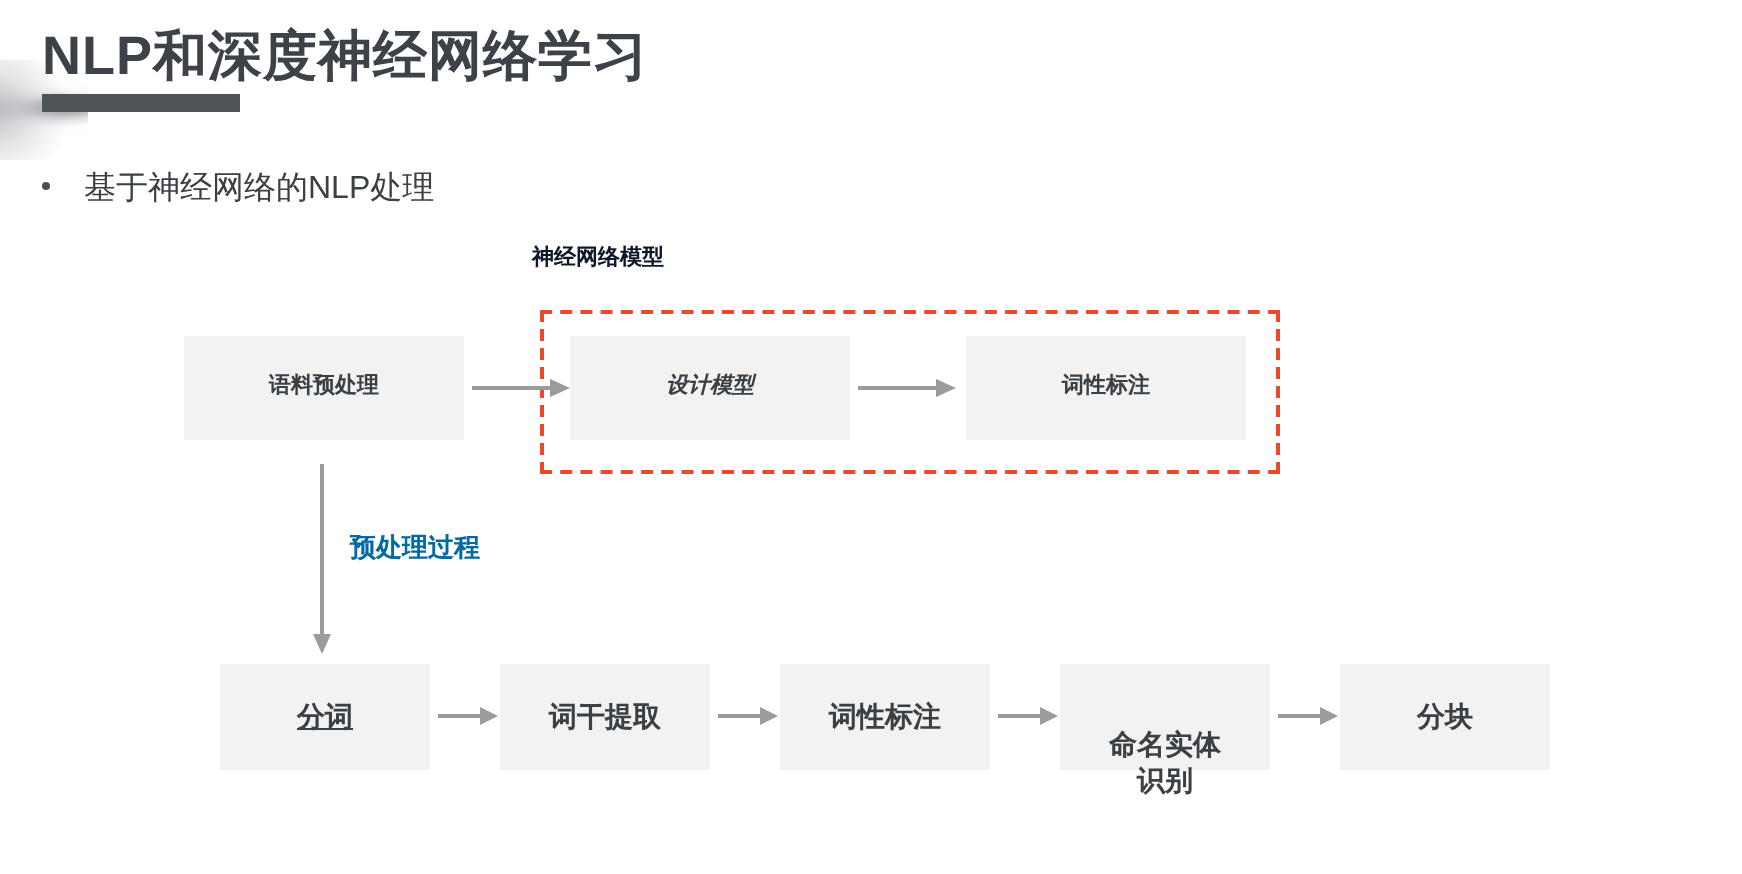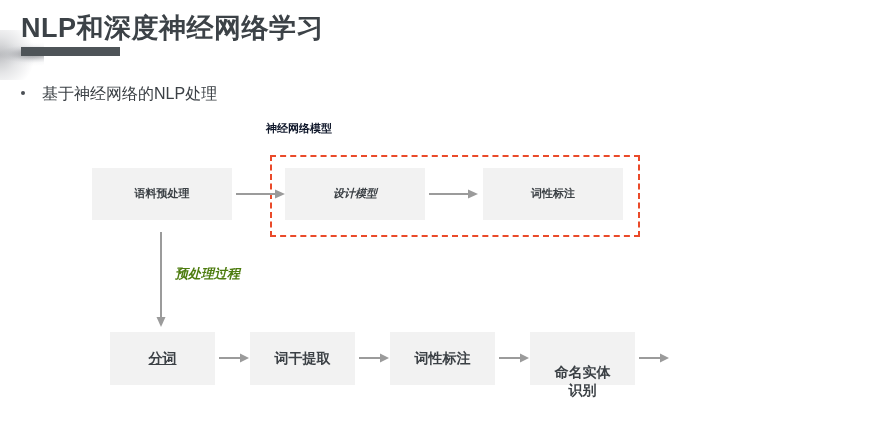--- a/index.html
+++ b/index.html
@@ -151,23 +151,22 @@
   }
   .arrow-v {
     position: absolute;
     width: 12px;
     display: block;
   }
   .label-free {
     position: absolute;
     font-size: 13px;
     font-weight: bold;
-    color: #4d7c0f;
-    white-space: nowrap;
-    font-style: italic;
+    color: #0369a1;
+    white-space: nowrap;
   }
 </style>
 </head>
 <body>
 
 <div class="slide">
 
   <div class="deco-wedge"></div>
   <div class="deco-wedge2"></div>
 
@@ -222,20 +221,23 @@
 
     <div class="node small" style="left:390px; top:332px; width:105px; height:53px;">
       <span>词性标注</span>
     </div>
 
     <div class="node small" style="left:530px; top:332px; width:105px; height:53px; white-space:pre-line;">
       <span style="white-space:pre-line;margin-top:46px;">命名实体
 识别</span>
     </div>
 
+    <div class="node small" style="left:670px; top:332px; width:105px; height:53px;">
+      <span>分块</span>
+    </div>
 
     <svg class="arrow-h" style="left:219px; top:352px;" width="31" height="12" viewBox="0 0 31 12">
       <line x1="0" y1="6" x2="21" y2="6" stroke="#9b9b9b" stroke-width="2"></line>
       <polygon points="21,1.5 30,6 21,10.5" fill="#9b9b9b"></polygon>
     </svg>
 
     <svg class="arrow-h" style="left:359px; top:352px;" width="31" height="12" viewBox="0 0 31 12">
       <line x1="0" y1="6" x2="21" y2="6" stroke="#9b9b9b" stroke-width="2"></line>
       <polygon points="21,1.5 30,6 21,10.5" fill="#9b9b9b"></polygon>
     </svg>

